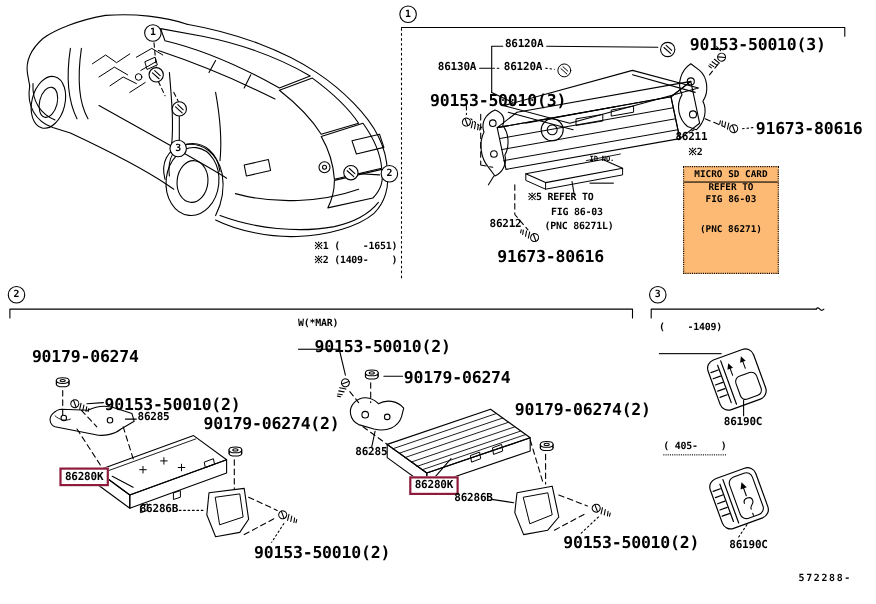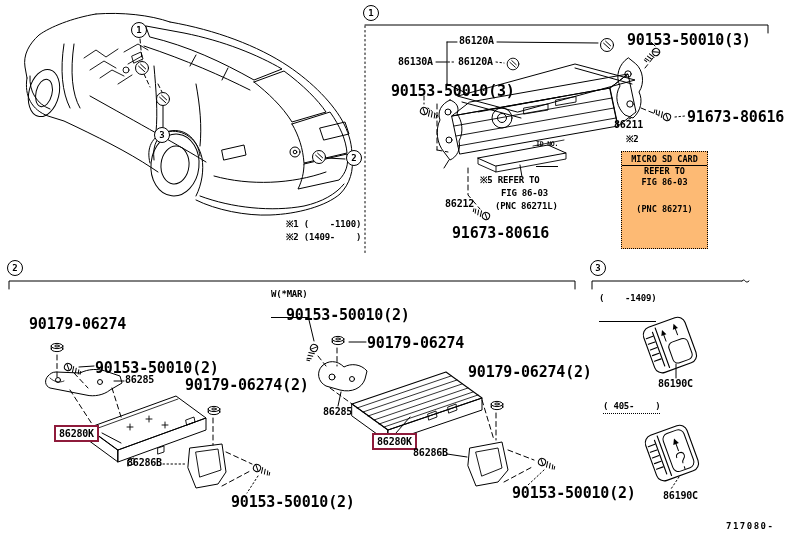--- a/index.html
+++ b/index.html
@@ -258,21 +258,21 @@
         <use href="#adp"></use>
         <rect x="18" y="4" width="22" height="40" rx="6"></rect>
         <use href="#arr" transform="translate(26,14)"></use>
         <path d="M25,30 c0,-5 8,-5 8,0 c0,4 -4,3 -4,7 M29,41 l0,2"></path>
       </g>
       <path d="M679,477 L671,489" stroke-dasharray="1.5 2.5"></path>
     </g>
   </g>
 </svg>
 
-<div class="lbl note" style="left:286px; top:220px;">※1 (    -1100)</div>
+<div class="lbl note" style="left:286px; top:220px;">※1 (    -1651)</div>
 <div class="lbl note" style="left:286px; top:233px;">※2 (1409-    )</div>
 
 <div class="lbl part" style="left:459px; top:36px;">86120A</div>
 <div class="lbl part" style="left:398px; top:57px;">86130A</div>
 <div class="lbl part" style="left:458px; top:57px;">86120A</div>
 <div class="lbl fast" style="left:391px; top:84px;">90153-50010(3)</div>
 <div class="lbl part" style="left:445px; top:169px;margin-top:30px;">86212</div>
 <div class="lbl note" style="left:480px; top:176px;">※5 REFER TO</div>
 <div class="lbl note" style="left:501px; top:189px;">FIG 86-03</div>
 <div class="lbl note" style="left:495px; top:202px;">(PNC 86271L)</div>
@@ -305,21 +305,21 @@
 <div class="hl" style="left:372px; top:433px;">86280K</div>
 <div class="lbl part" style="left:413px; top:448px;">86286B</div>
 <div class="lbl fast" style="left:468px; top:365px;">90179-06274(2)</div>
 <div class="lbl fast" style="left:512px; top:486px;">90153-50010(2)</div>
 
 <div class="lbl note ul" style="left:599px; top:294px;">(    -1409)</div>
 <div class="lbl part" style="left:658px; top:379px;">86190C</div>
 <div class="lbl note uldot" style="left:603px; top:402px;">( 405-    )</div>
 <div class="lbl part" style="left:663px; top:491px;">86190C</div>
 
-<div class="lbl" style="left:726px; top:522px; font-size:9px; letter-spacing:1.5px;">717080-</div>
+<div class="lbl" style="left:726px; top:522px; font-size:9px; letter-spacing:1.5px;">572288-</div>
 
 <div class="callout" style="left:363px; top:5px;">1</div>
 <div class="callout" style="left:7px;   top:260px;">2</div>
 <div class="callout" style="left:590px; top:260px;">3</div>
 <div class="callout" style="left:131px; top:22px;">1</div>
 <div class="callout" style="left:154px; top:127px;">3</div>
 <div class="callout" style="left:346px; top:150px;">2</div>
 
 </div>
 

